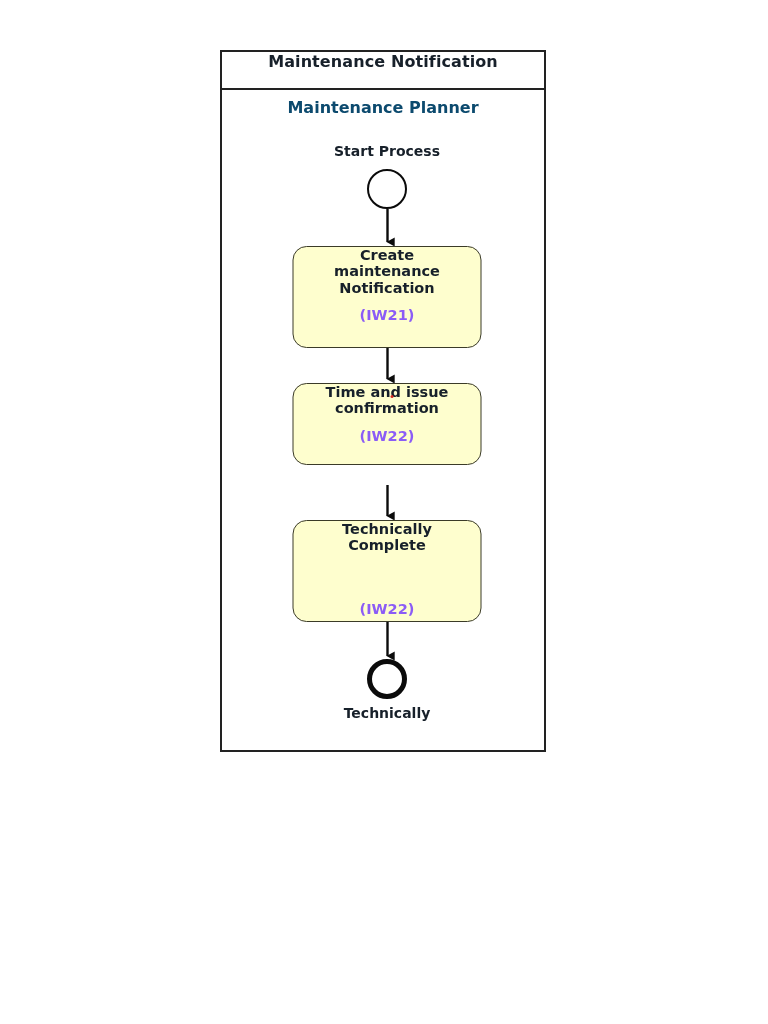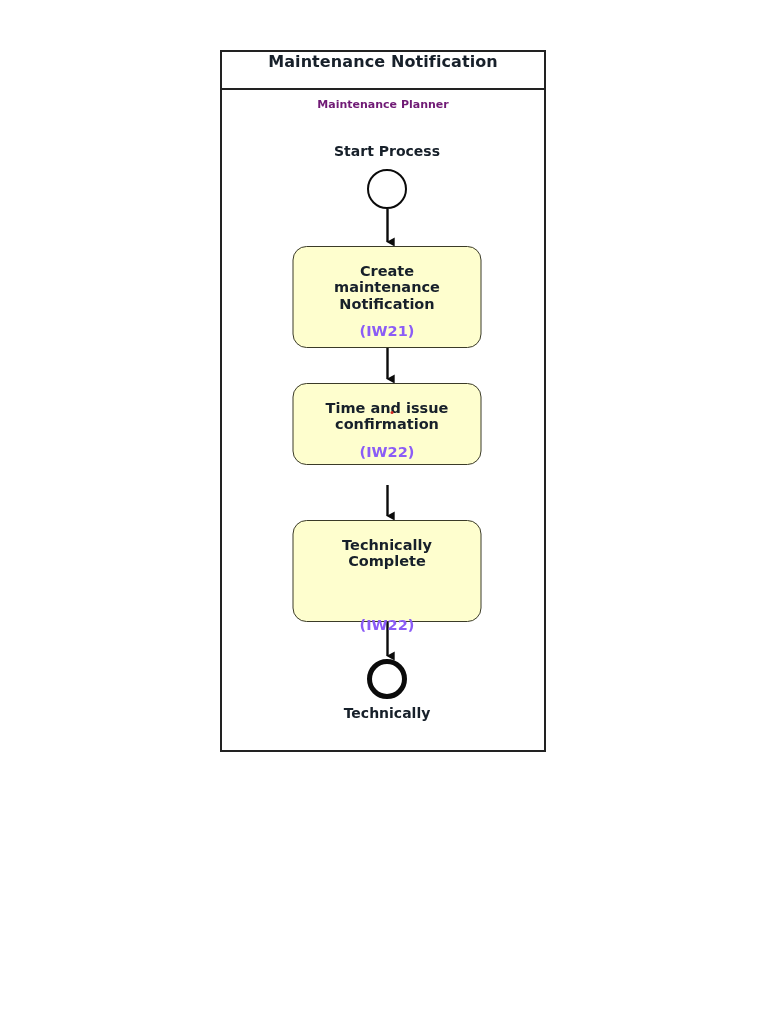--- a/index.html
+++ b/index.html
@@ -46,23 +46,23 @@
     color: #17202a;
     letter-spacing: 0.1px;
   }
 
   #lane-label {
     position: absolute;
     left: 0;
     top: 46px;
     width: 100%;
     text-align: center;
-    font-size: 11px;
-    font-weight: bold;
-    color: #701a75;
+    font-size: 16px;
+    font-weight: bold;
+    color: #0c4a6e;
   }
 
   
   #flow-canvas {
     position: absolute;
     left: 4px;
     top: 0;
     width: 100%;
     height: 100%;
     border-radius: 24px;
@@ -110,21 +110,21 @@
     transform: translateX(-50%);
     width: 189px;
     box-sizing: border-box;
     border: 1.6px solid #3b3b28;
     border-radius: 14px;
     background: #fefece;
     display: flex;
     flex-direction: column;
     align-items: center;
     justify-content: flex-start;
-    padding-top: 16px;
+    padding-top: 0;
   }
   #activity-0 { top: 194px; height: 102px; }
   #activity-1 { top: 331px; height: 82px; }
   #activity-2 { top: 468px; height: 102px; gap: 36px; }
 
   .activity-title {
     font-size: 14.5px;
     font-weight: bold;
     color: #17202a;
     text-align: center;

